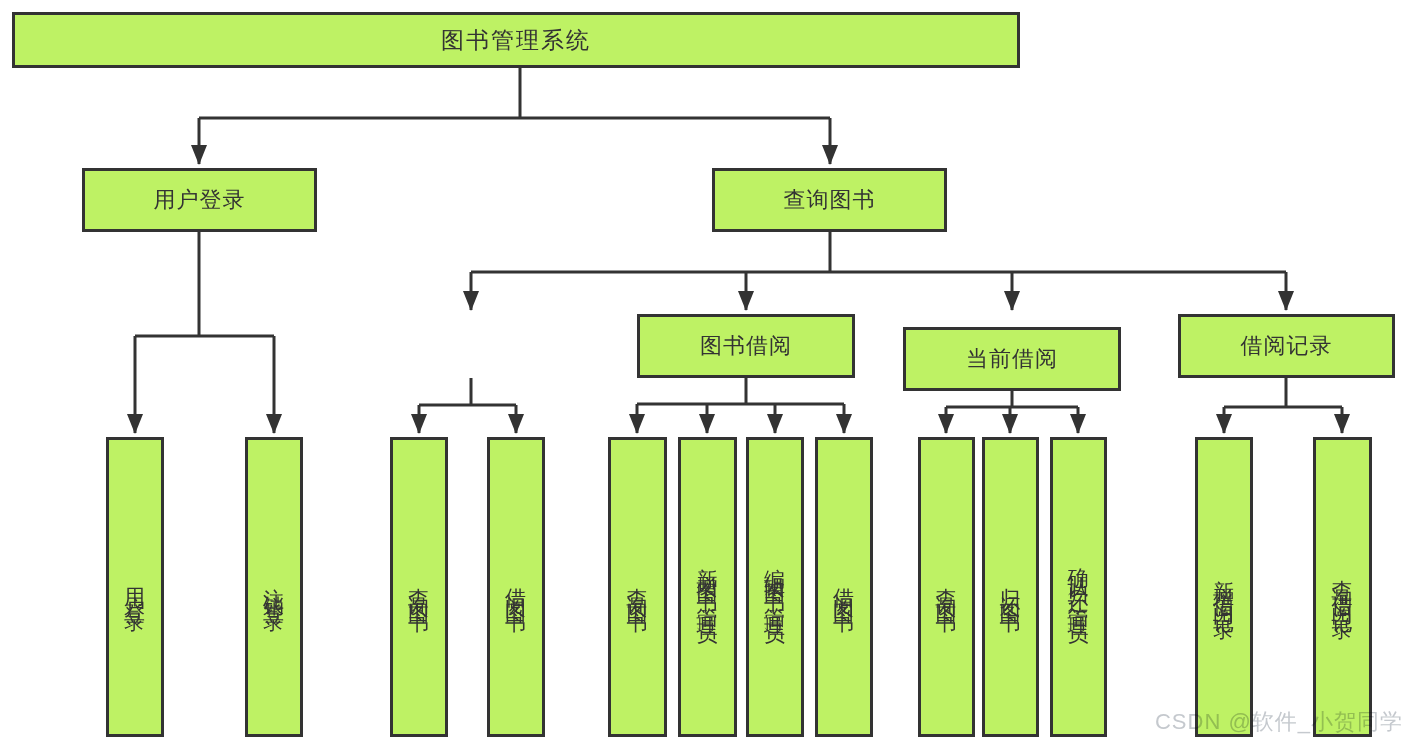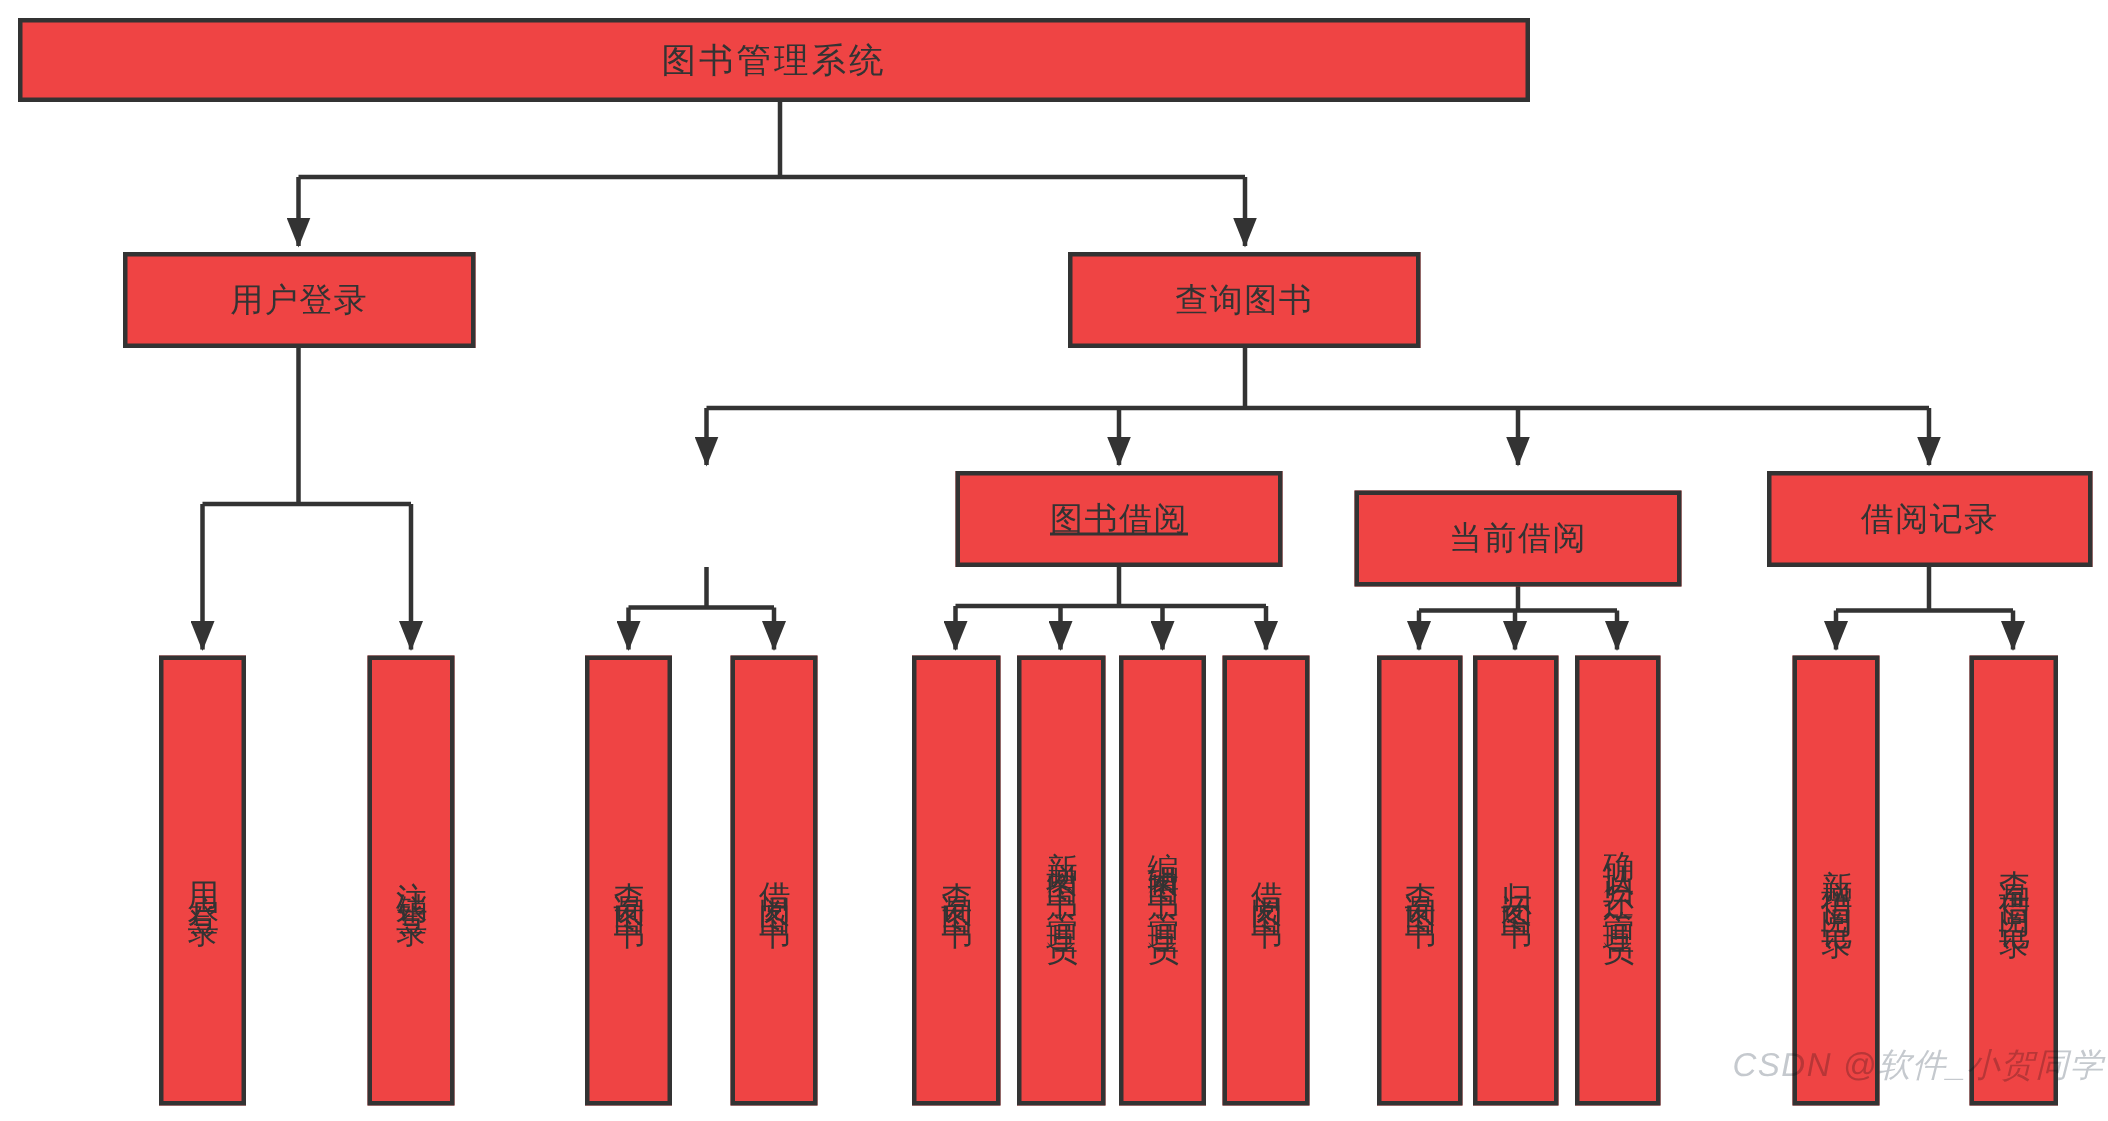--- a/index.html
+++ b/index.html
@@ -16,45 +16,44 @@
   }
   .wires {
     position: absolute;
     left: 0; top: 0;
     pointer-events: none;
   }
   .node {
     position: absolute;
     box-sizing: border-box;
     border: 3px solid #333333;
-    background: #ef4444;
+    background: #bef264;
     display: flex;
     align-items: center;
     justify-content: center;
     color: #333333;
   }
   .node.h { font-size: 22px; letter-spacing: 1px; }
   .node.root { font-size: 23px; letter-spacing: 2px; }
   .node.leaf { font-size: 21px; }
   .node.leaf .vtext {
     writing-mode: vertical-rl;
     text-orientation: mixed;
     letter-spacing: 8px;
     line-height: 1;
   }
   .watermark {
     position: absolute;
     right: 2px;
-    bottom: 22px;
+    bottom: 10px;
     font-size: 22px;
     letter-spacing: 1px;
     mix-blend-mode: multiply;
     z-index: 20;
     white-space: nowrap;
-    font-style: italic;
   }
 </style>
 </head>
 <body>
 
 <div class="canvas">
 
   <svg class="wires" width="1405" height="747" viewBox="0 0 1405 747">
     <defs>
       <marker id="arr" markerUnits="userSpaceOnUse" markerWidth="20" markerHeight="16" refX="19" refY="8" orient="auto">
@@ -96,21 +95,21 @@
       <line x1="1224" y1="407" x2="1224" y2="433" marker-end="url(#arr)"></line>
       <line x1="1342" y1="407" x2="1342" y2="433" marker-end="url(#arr)"></line>
     </g>
   </svg>
 
   <div class="node root h" style="left:12px; top:12px; width:1008px; height:56px;">图书管理系统</div>
 
   <div class="node h" style="left:82px; top:168px; width:235px; height:64px;">用户登录</div>
   <div class="node h" style="left:712px; top:168px; width:235px; height:64px;">查询图书</div>
 
-  <div class="node h" style="left:637px; top:314px; width:218px; height:64px;text-decoration:underline;">图书借阅</div>
+  <div class="node h" style="left:637px; top:314px; width:218px; height:64px;">图书借阅</div>
   <div class="node h" style="left:903px; top:314px; width:218px; height:64px;margin-top:13px;">当前借阅</div>
   <div class="node h" style="left:1178px; top:314px; width:217px; height:64px;">借阅记录</div>
 
   <div class="node leaf" style="left:106px; top:437px; width:58px; height:300px;">
     <span class="vtext">用户登录</span>
   </div>
   <div class="node leaf" style="left:245px; top:437px; width:58px; height:300px;">
     <span class="vtext">注销登录</span>
   </div>
 

